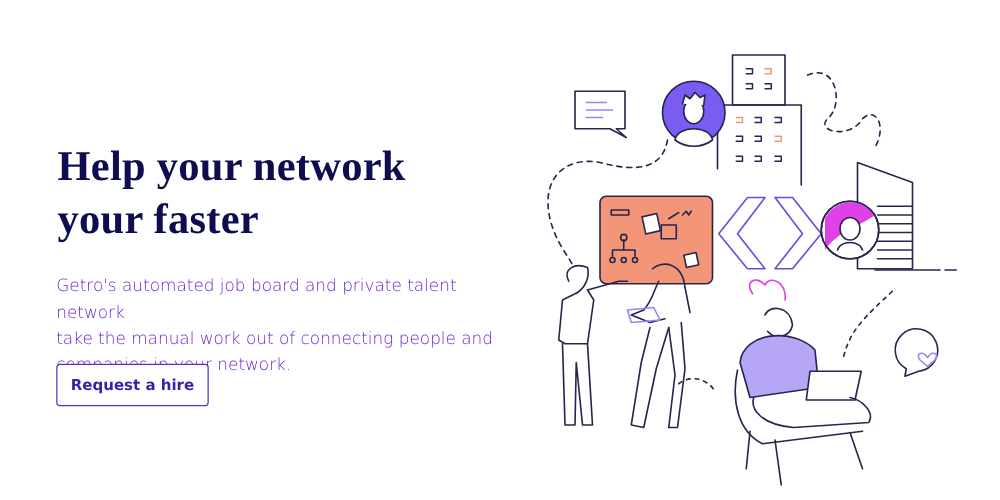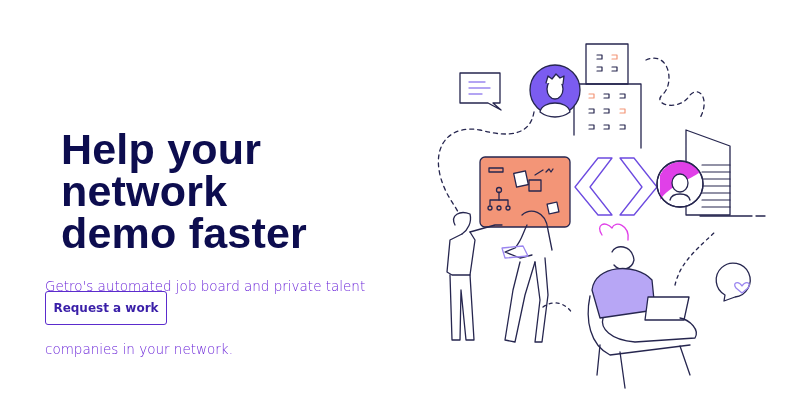--- a/index.html
+++ b/index.html
@@ -2,52 +2,52 @@
 <html><head>
   <meta charset="utf-8">
   <style>
     html, body { margin: 0; padding: 0; }
     body {
       width: 800px; height: 400px; background: #ffffff; overflow: hidden;
       position: relative; font-family: "Liberation Sans", sans-serif;
     }
     .hero-text { position: absolute; left: 45px; top: 112px; width: 380px; }
     .headline {
-      margin: 16px; color: #0d0d4f; font-weight: 700; font-size: 43px; line-height: 42px;
-      letter-spacing: 0.2px; font-family: Liberation Sans, sans-serif;
+      margin: 1px; color: #0d0d4f; font-weight: 700; font-size: 34px; line-height: 42px;
+      letter-spacing: 0.2px; font-family: Liberation Serif, serif;
     }
     .description {
       margin: 22px 0 0 0; color: #6d28d9; font-size: 13.5px; line-height: 21px; width: 370px;
       font-family: "DejaVu Sans", sans-serif; font-weight: 300;
     }
     .cta {
       position: absolute; left: 45px; top: 291px; width: 122px; height: 34px;
       border: 1.5px solid #5b2ccd; border-radius: 3px; background: #fff;
       color: #3a1fa8; font-weight: 700; font-size: 12px; box-sizing: border-box;
       display: flex; align-items: center; justify-content: center; cursor: pointer;
       font-family: "DejaVu Sans", sans-serif;
     }
     .illustration { position: absolute; left: 420px; top: 30px; width: 360px; height: 370px; }
   </style>
 </head>
 <body>
 
 <div class="hero-text">
   <h1 class="headline">
     <span>Help your network</span><br>
-    <span>demo faster</span>
+    <span>your faster</span>
   </h1>
   <p class="description">
     <span>Getro's automated job board and private talent network</span><br>
-    <br>
+    <span>take the manual work out of connecting people and</span><br>
     <span>companies in your network.</span>
   </p>
 </div>
 
-<button class="cta">Request a work</button>
+<button class="cta">Request a hire</button>
 
 <svg class="illustration" viewBox="420 30 360 370" xmlns="http://www.w3.org/2000/svg" fill="none" stroke="#26264f" stroke-width="1.3" stroke-linecap="round" stroke-linejoin="round">
 
   <g>
     <path d="M460 73 H500 V103 H493 L501 110 L488 103 H460 Z"></path>
     <line x1="469" y1="82" x2="485" y2="82" stroke="#9b86f0"></line>
     <line x1="469" y1="88" x2="490" y2="88" stroke="#9b86f0"></line>
     <line x1="469" y1="94" x2="482" y2="94" stroke="#9b86f0"></line>
   </g>
 

